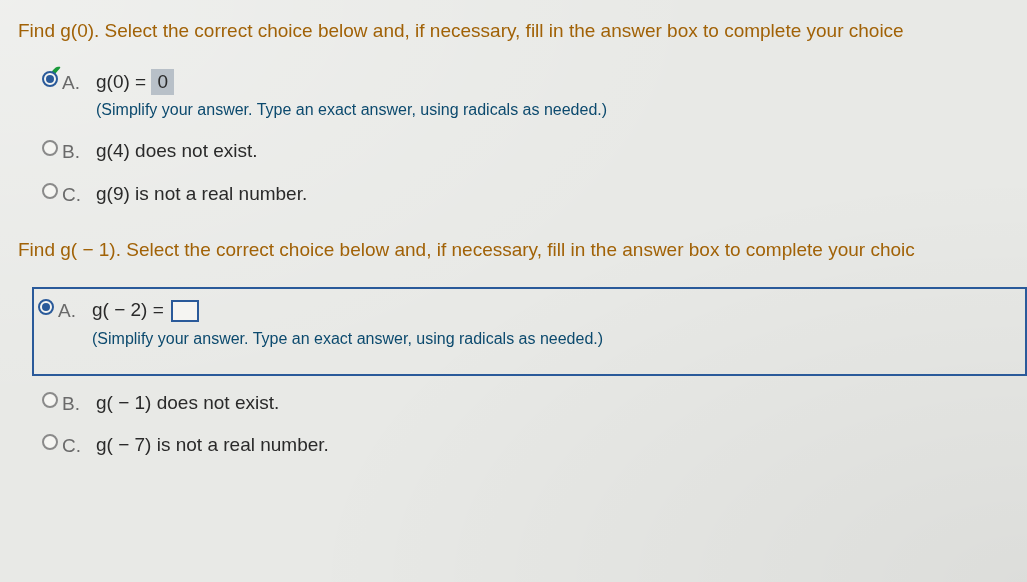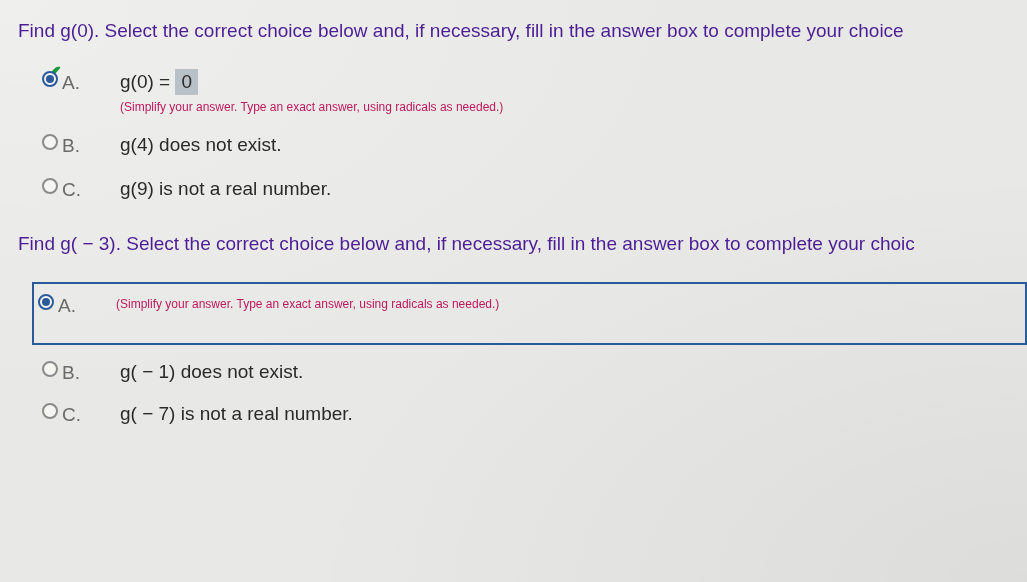--- a/index.html
+++ b/index.html
@@ -17,21 +17,21 @@
       height: 582px;
       padding: 18px 12px 12px 18px;
       color: #3a3a3a;
       font-size: 18px;
       line-height: 1.4;
       overflow: hidden;
     }
     .question-prompt {
       margin-bottom: 24px;
       font-size: 19px;
-      color: #4c1d95;
+      color: #a16207;
     }
     .choices {
       margin-left: 20px;
       margin-bottom: 28px;
     }
     .choice-row {
       display: flex;
       align-items: flex-start;
       margin-bottom: 16px;
       position: relative;
@@ -77,29 +77,28 @@
     }
     .choice-letter {
       width: 34px;
       flex-shrink: 0;
       color: #6a6a6a;
       font-size: 19px;
       padding-top: 1px;
     }
     .choice-body {
       flex: 1;
-      margin-left: 24px;
     }
     .choice-text-line {
       font-size: 19px;
       color: #2a2a2a;
     }
     .choice-subtext {
-      font-size: 12px;
-      color: #be185d;
+      font-size: 16px;
+      color: #0c4a6e;
       margin-top: 4px;
     }
     .answer-value {
       display: inline-block;
       background: #b8c0c8;
       padding: 0 6px;
       min-width: 22px;
       text-align: center;
       color: #2a2a2a;
     }
@@ -162,30 +161,33 @@
     <div class="radio-holder">
       <span class="radio"></span>
     </div>
     <div class="choice-letter">C.</div>
     <div class="choice-body">
       <div class="choice-text-line">g(9) is not a real number.</div>
     </div>
   </div>
 </div>
 
-<div class="question-prompt">Find g( − 3). Select the correct choice below and, if necessary, fill in the answer box to complete your choic</div>
+<div class="question-prompt">Find g( − 1). Select the correct choice below and, if necessary, fill in the answer box to complete your choic</div>
 
 <div class="q2-choices">
   <div class="selected-box">
     <div class="choice-row">
       <div class="radio-holder">
         <span class="radio filled"></span>
       </div>
       <div class="choice-letter">A.</div>
       <div class="choice-body">
+        <div class="choice-text-line">
+          <span>g( − 2) = </span><span class="answer-box"></span>
+        </div>
         <div class="choice-subtext">(Simplify your answer. Type an exact answer, using radicals as needed.)</div>
       </div>
     </div>
   </div>
 
   <div class="choice-row" style="margin-top:14px;">
     <div class="radio-holder">
       <span class="radio"></span>
     </div>
     <div class="choice-letter">B.</div>

